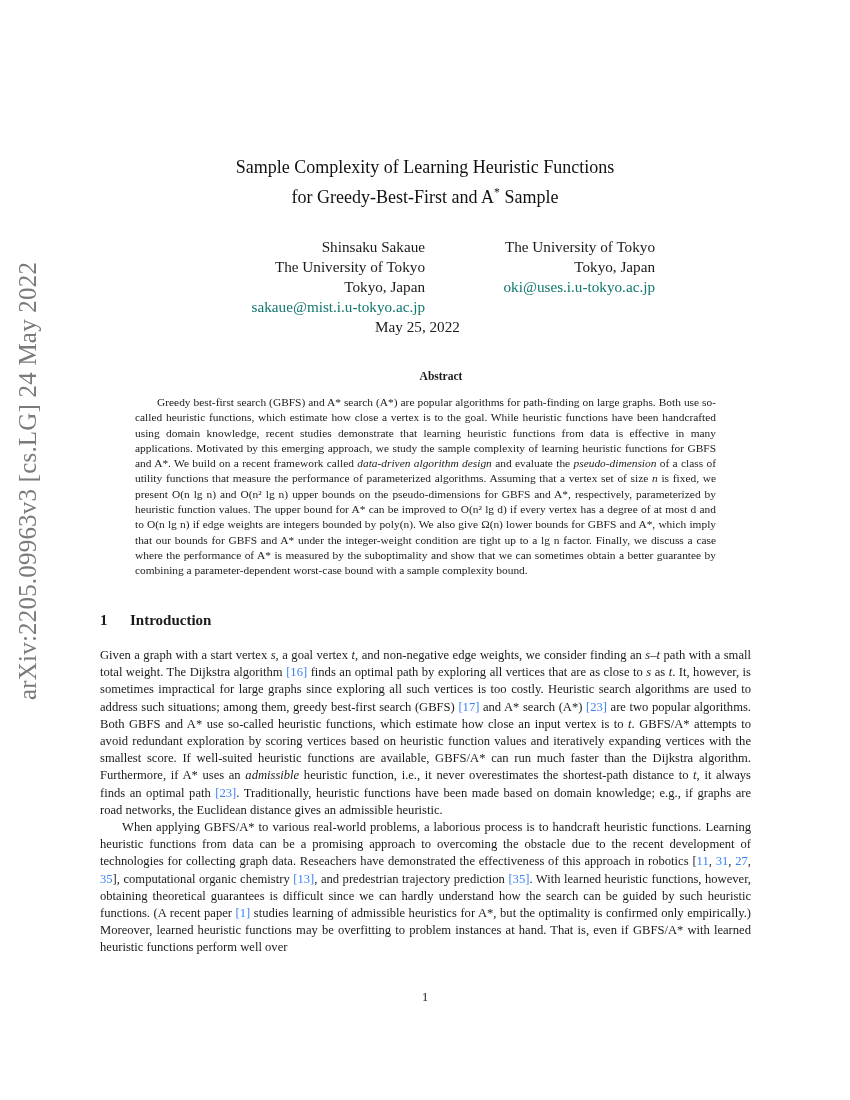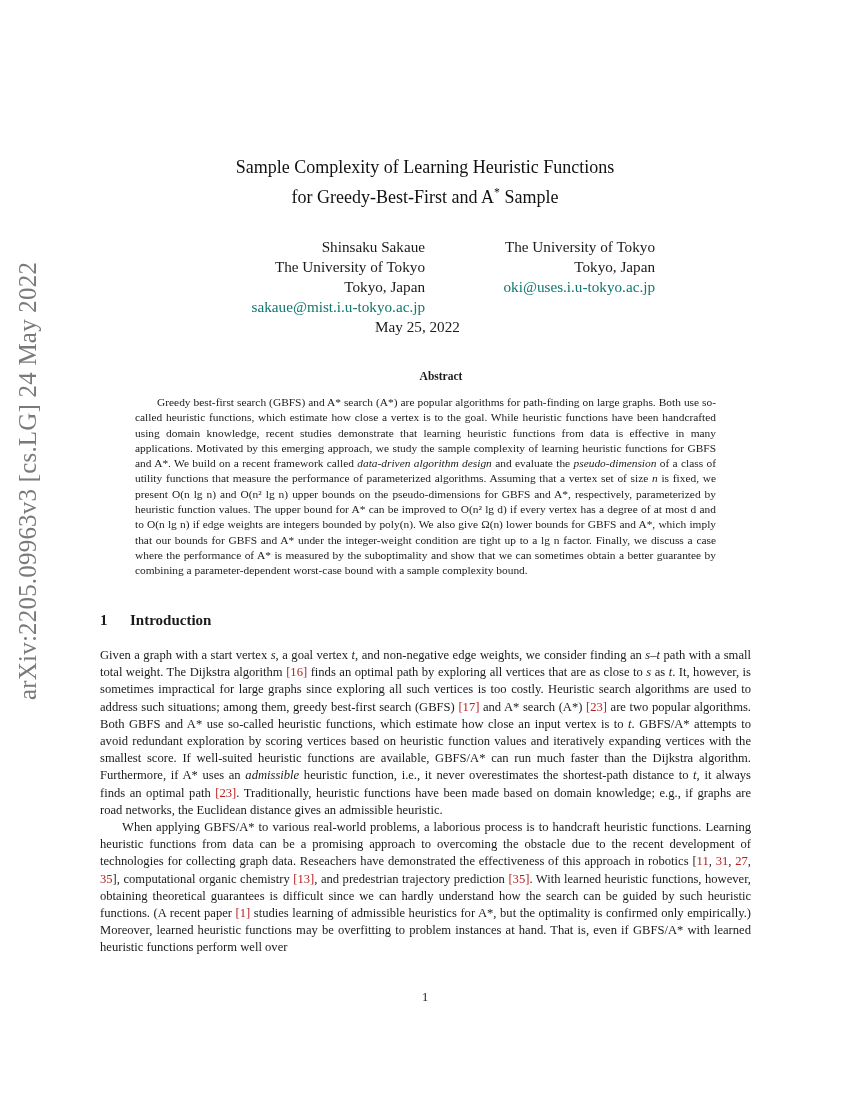--- a/index.html
+++ b/index.html
@@ -17,21 +17,21 @@
   .abstract-head { position: absolute; top: 370px; left: 0; width: 850px; text-align: center;
                    font-weight: bold; font-size: 11.5px; padding-left: 16px; }
   .abstract { position: absolute; top: 395px; left: 135px; width: 581px; font-size: 11.4px;
               line-height: 15.3px; text-align: justify; text-indent: 22px; }
   .section-head { position: absolute; top: 612px; left: 100px; font-weight: bold; font-size: 15px; }
   .section-head .num { display: inline-block; width: 30px; }
   .body { position: absolute; top: 647px; left: 100px; width: 651px; font-size: 12.6px;
           line-height: 17.2px; text-align: justify; }
   .body p { margin: 0; }
   .body p.indent { text-indent: 22px; }
-  .cite { color: #b91c1c; }
+  .cite { color: #3b82f6; }
   .math { font-style: italic; }
   .page-num { position: absolute; top: 990px; left: 0; width: 850px; text-align: center; font-size: 12.5px; }
   sup { font-size: 65%; line-height: 0; }
 </style>
 </head>
 <body>
 
 <div class="arxiv-stamp">arXiv:2205.09963v3  [cs.LG]  24 May 2022</div>
 
 <div class="title">

